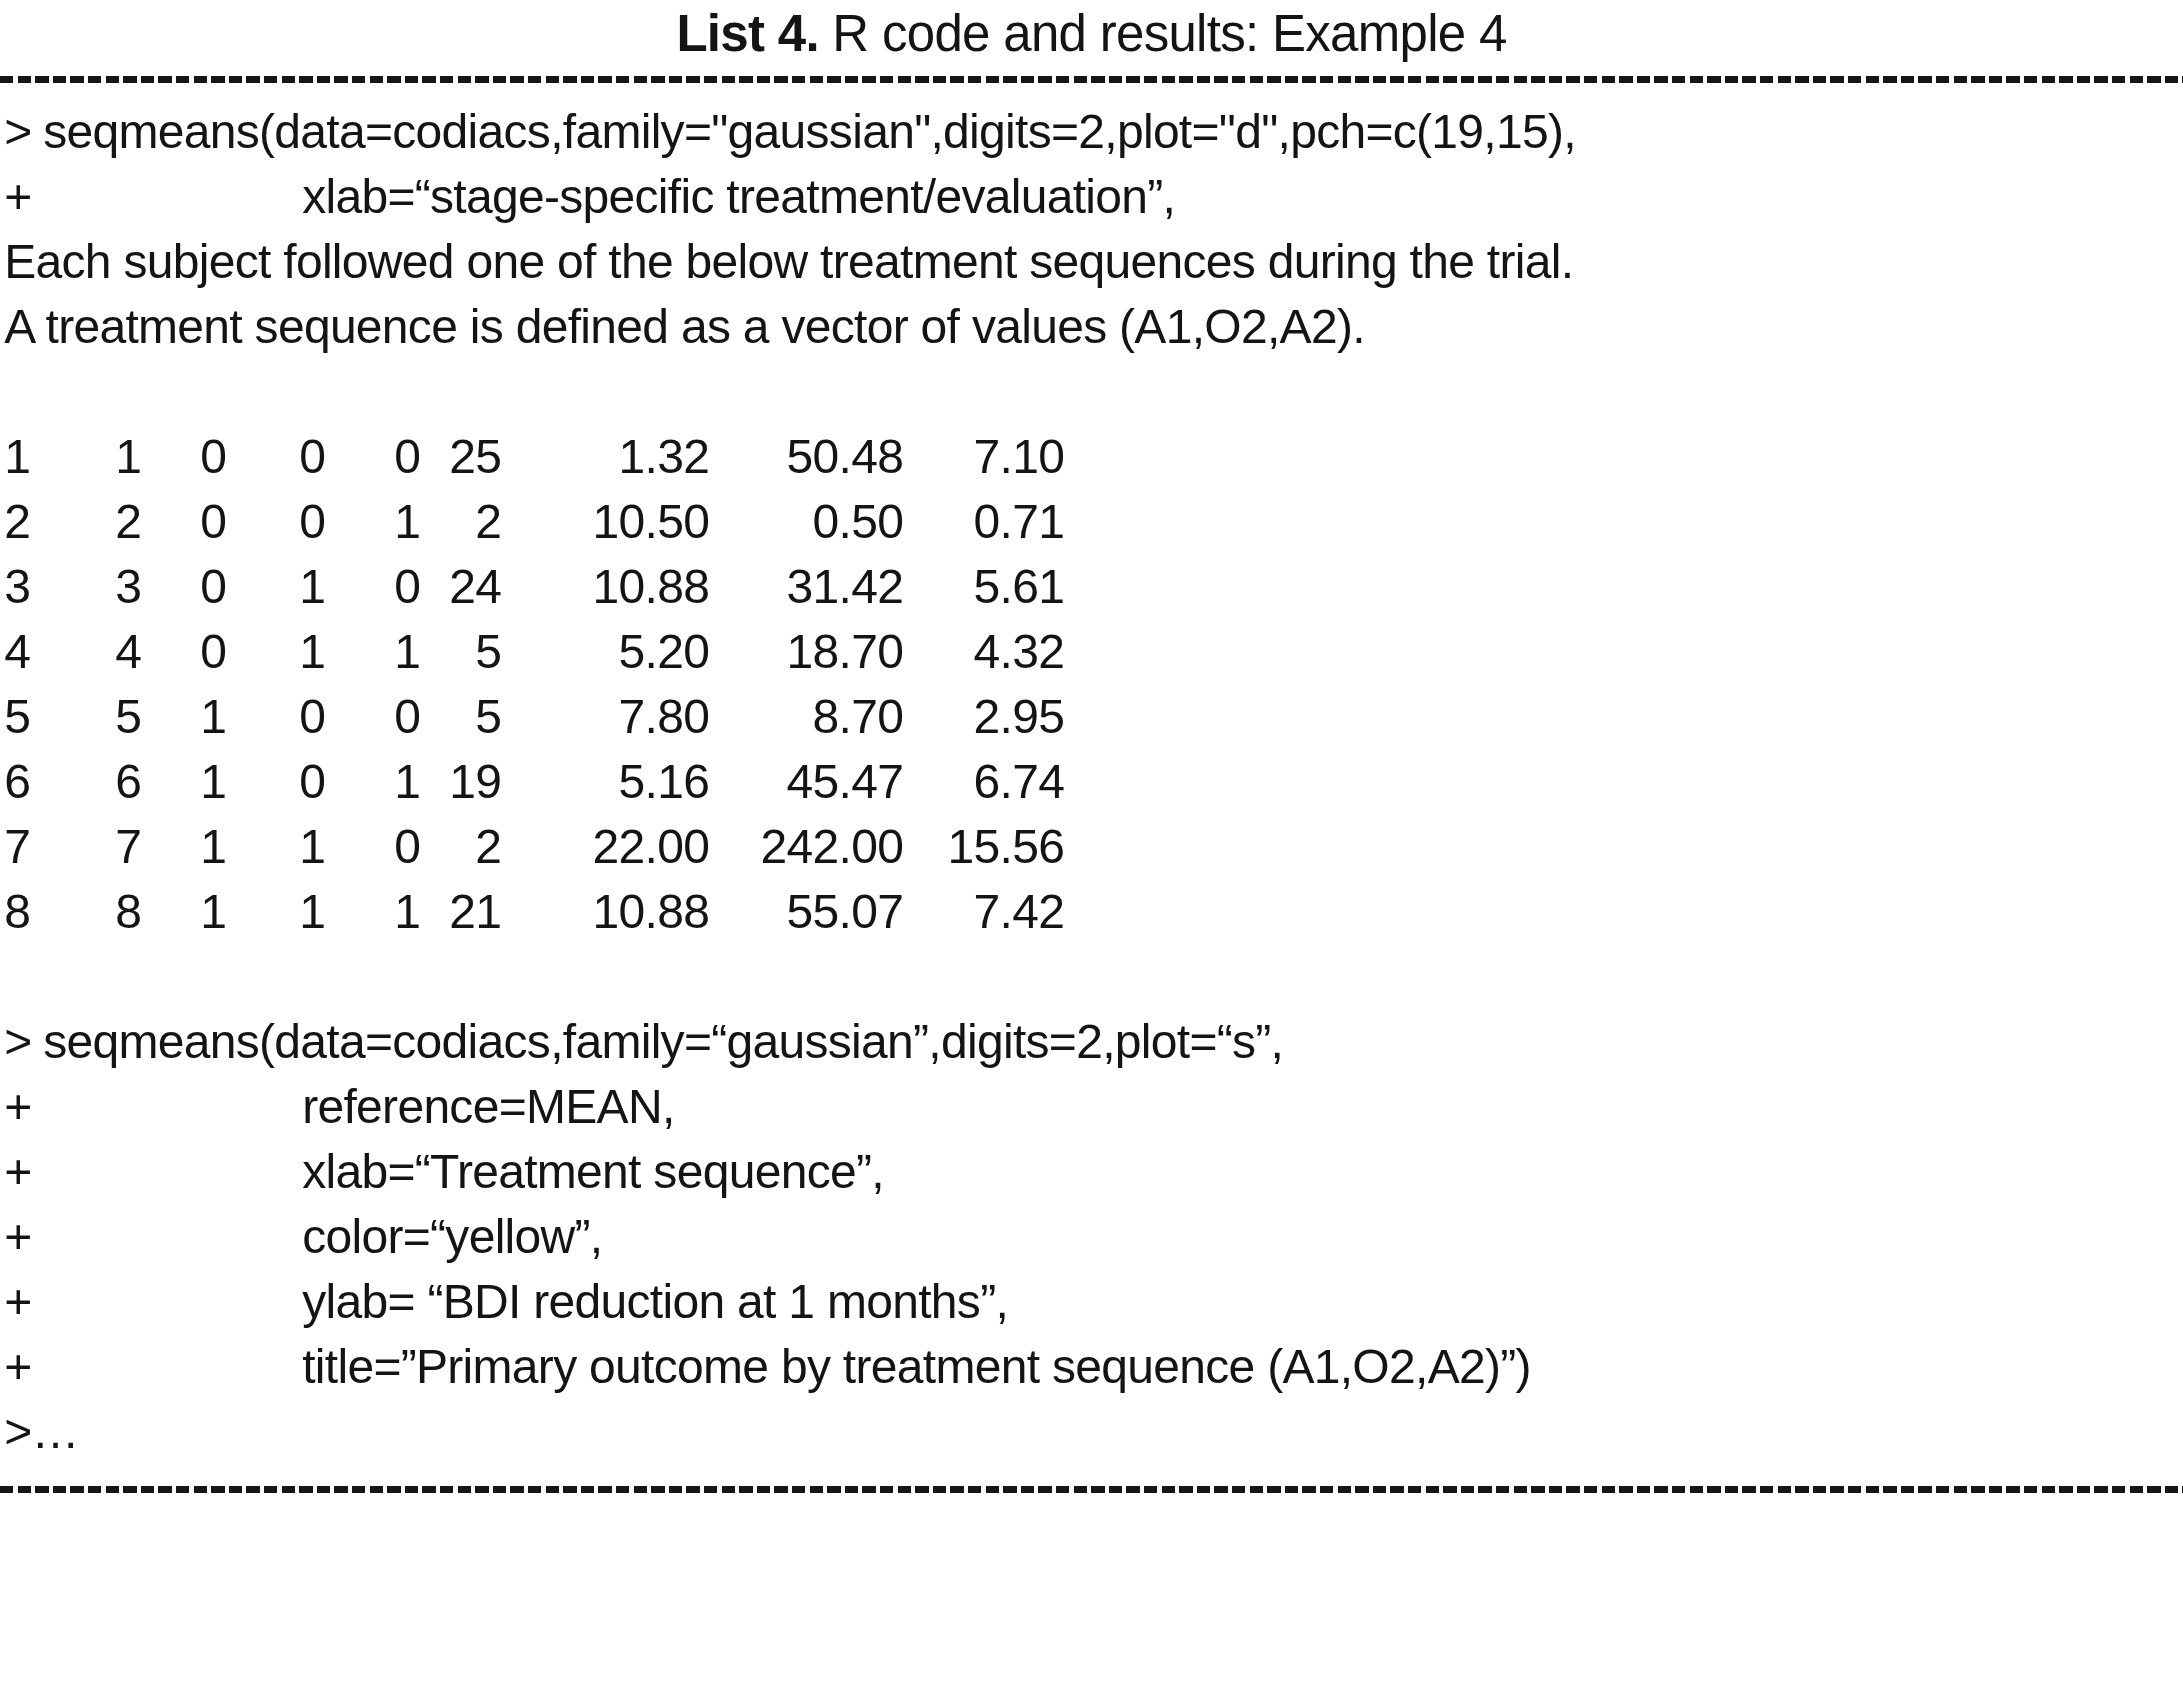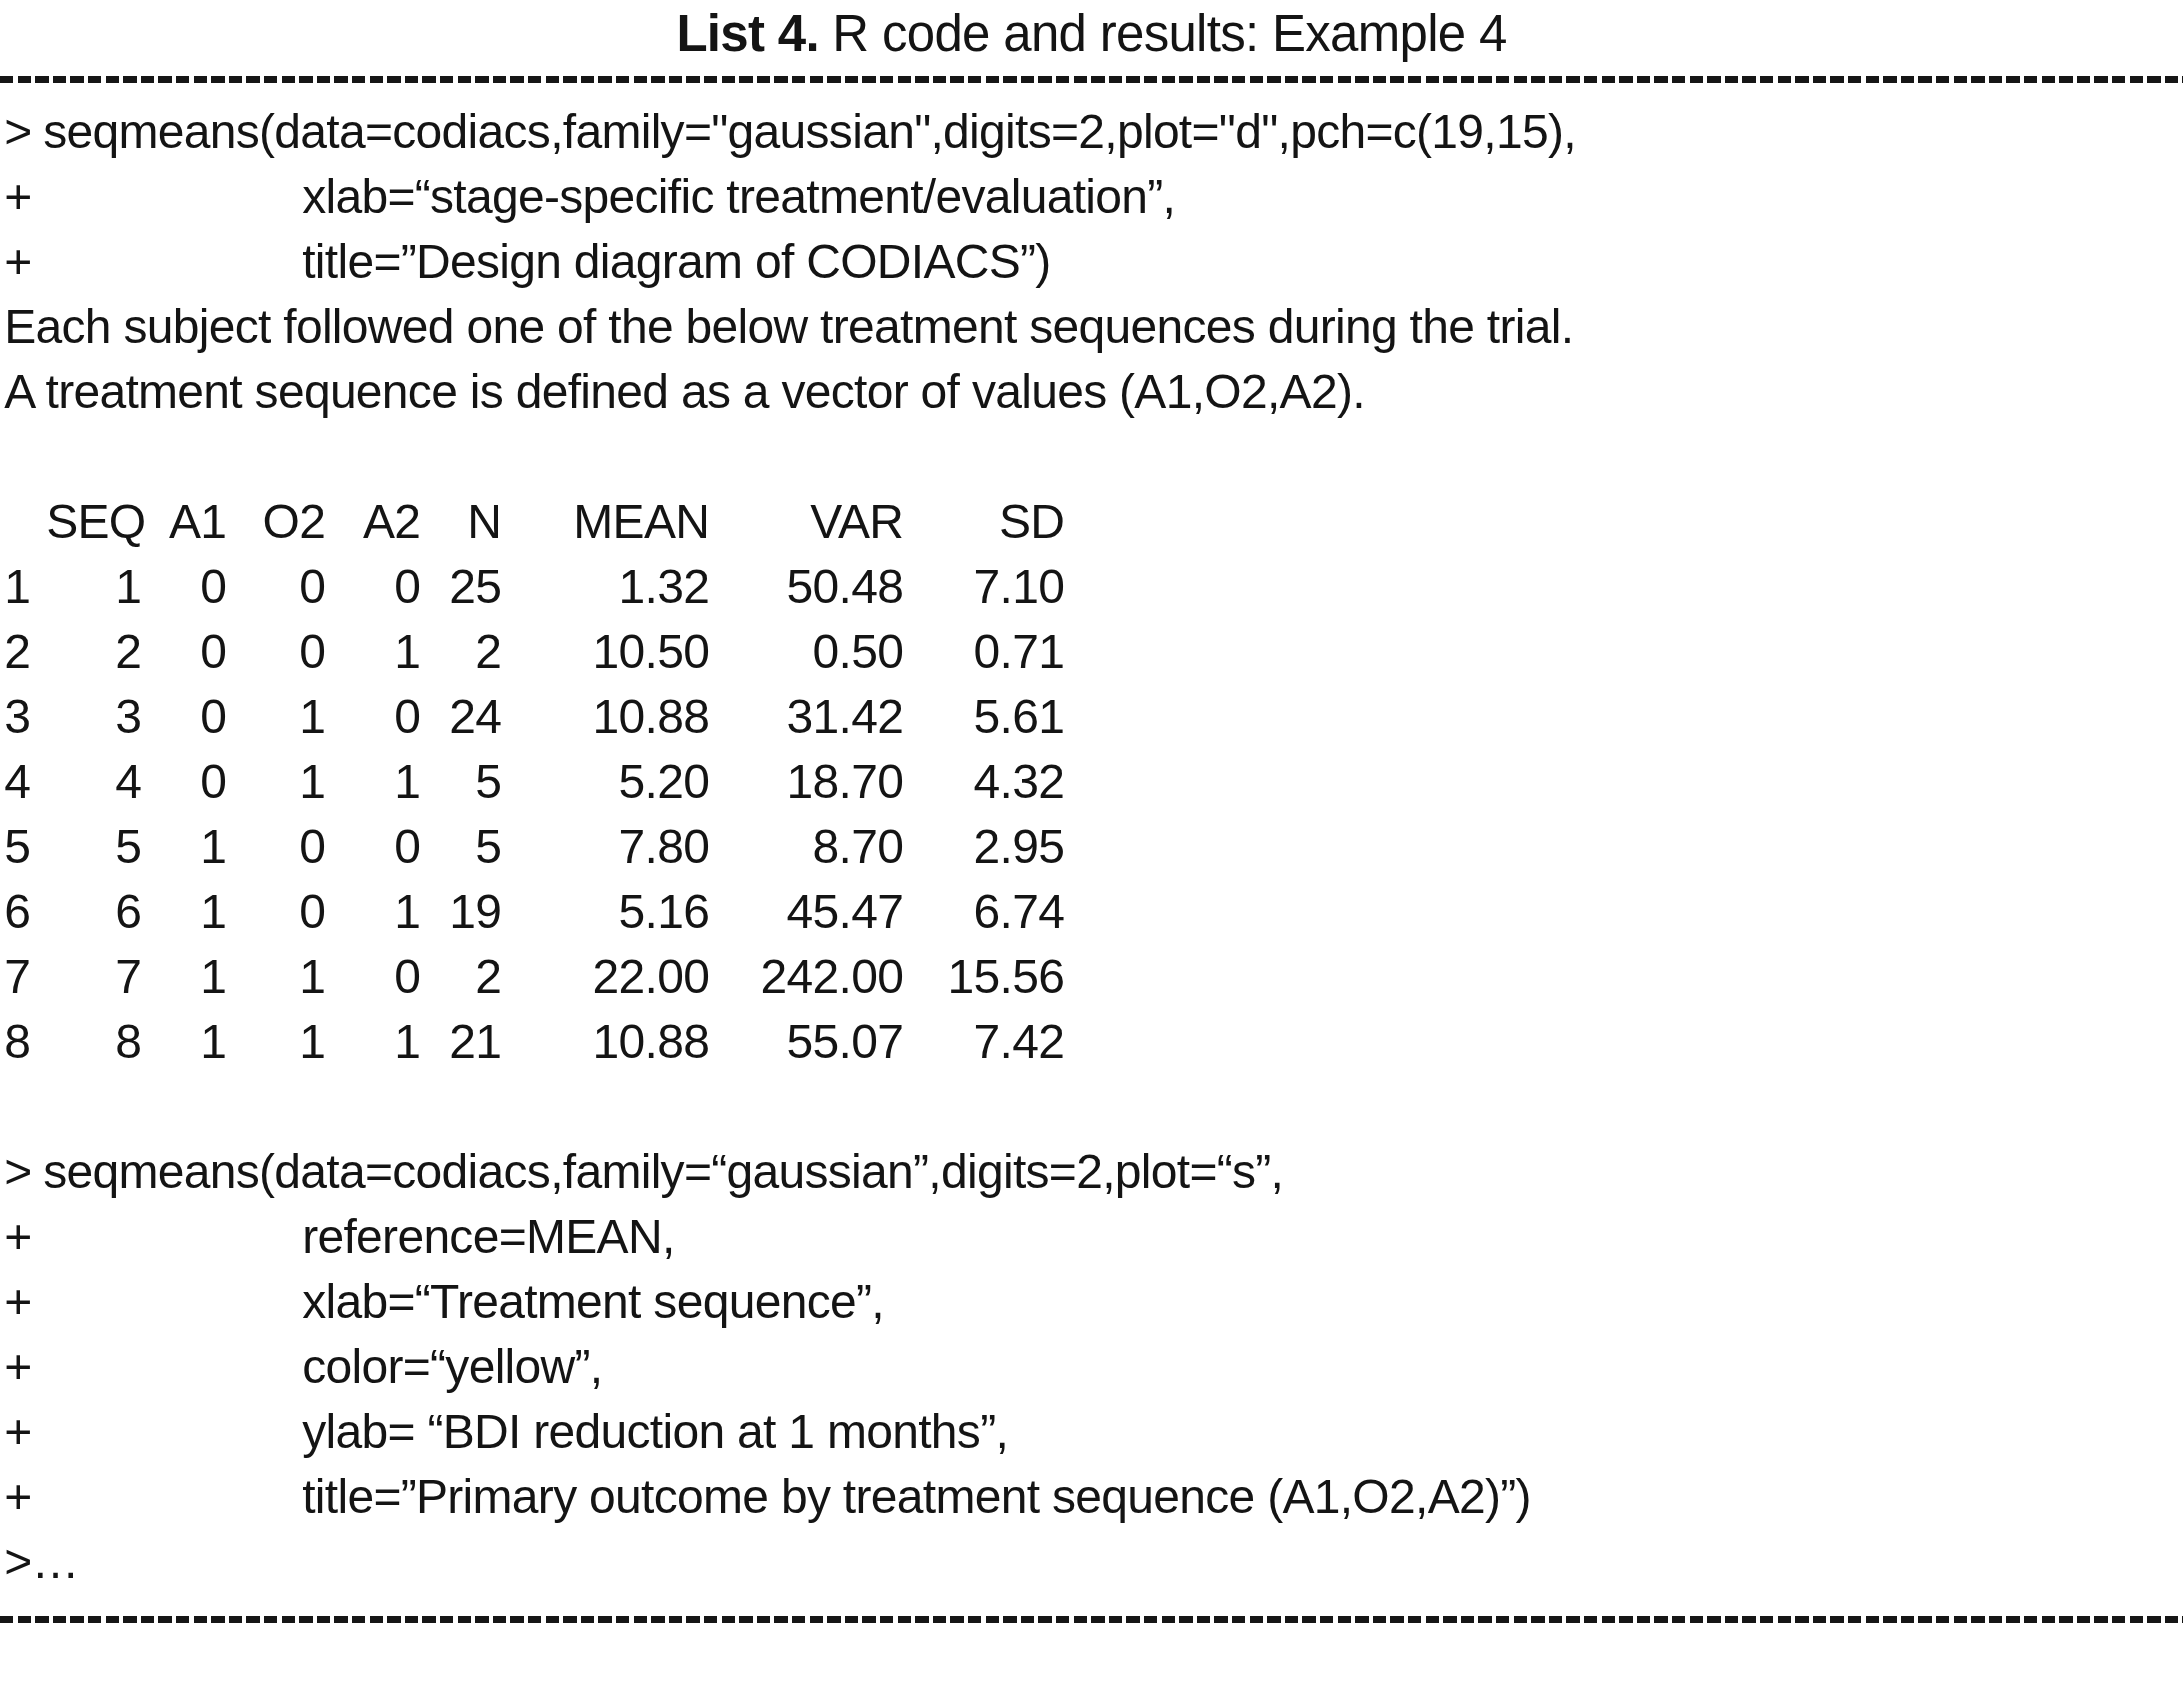--- a/index.html
+++ b/index.html
@@ -52,40 +52,28 @@
 <div class="page">
 
   <div class="title-row"><span class="title-bold">List 4.</span><span> R code and results: Example 4</span></div>
 
   <div class="rule rule-top"></div>
 
   <div class="textcol">
 
     <div class="code-line"><span class="prefix">&gt;</span><span class="code-text">seqmeans(data=codiacs,family="gaussian",digits=2,plot="d",pch=c(19,15),</span></div>
     <div class="code-line indent"><span class="prefix">+</span><span class="code-text">xlab=“stage-specific treatment/evaluation”,</span></div>
-    <div class="code-line indent"><span class="prefix">+</span><span class="code-text">title=”Design diagram of CODIACS”)</span></div>
 
     <div class="prose-line">Each subject followed one of the below treatment sequences during the trial.</div>
     <div class="prose-line">A treatment sequence is defined as a vector of values (A1,O2,A2).</div>
 
     <div class="spacer"></div>
   </div>
 
   <div class="rtable">
-    <div class="trow">
-      <span class="tcell first"></span>
-      <span class="tcell">SEQ</span>
-      <span class="tcell">A1</span>
-      <span class="tcell">O2</span>
-      <span class="tcell">A2</span>
-      <span class="tcell">N</span>
-      <span class="tcell">MEAN</span>
-      <span class="tcell">VAR</span>
-      <span class="tcell">SD</span>
-    </div>
     <div class="trow">
       <span class="tcell first">1</span>
       <span class="tcell">1</span>
       <span class="tcell">0</span>
       <span class="tcell">0</span>
       <span class="tcell">0</span>
       <span class="tcell">25</span>
       <span class="tcell">1.32</span>
       <span class="tcell">50.48</span>
       <span class="tcell">7.10</span>

